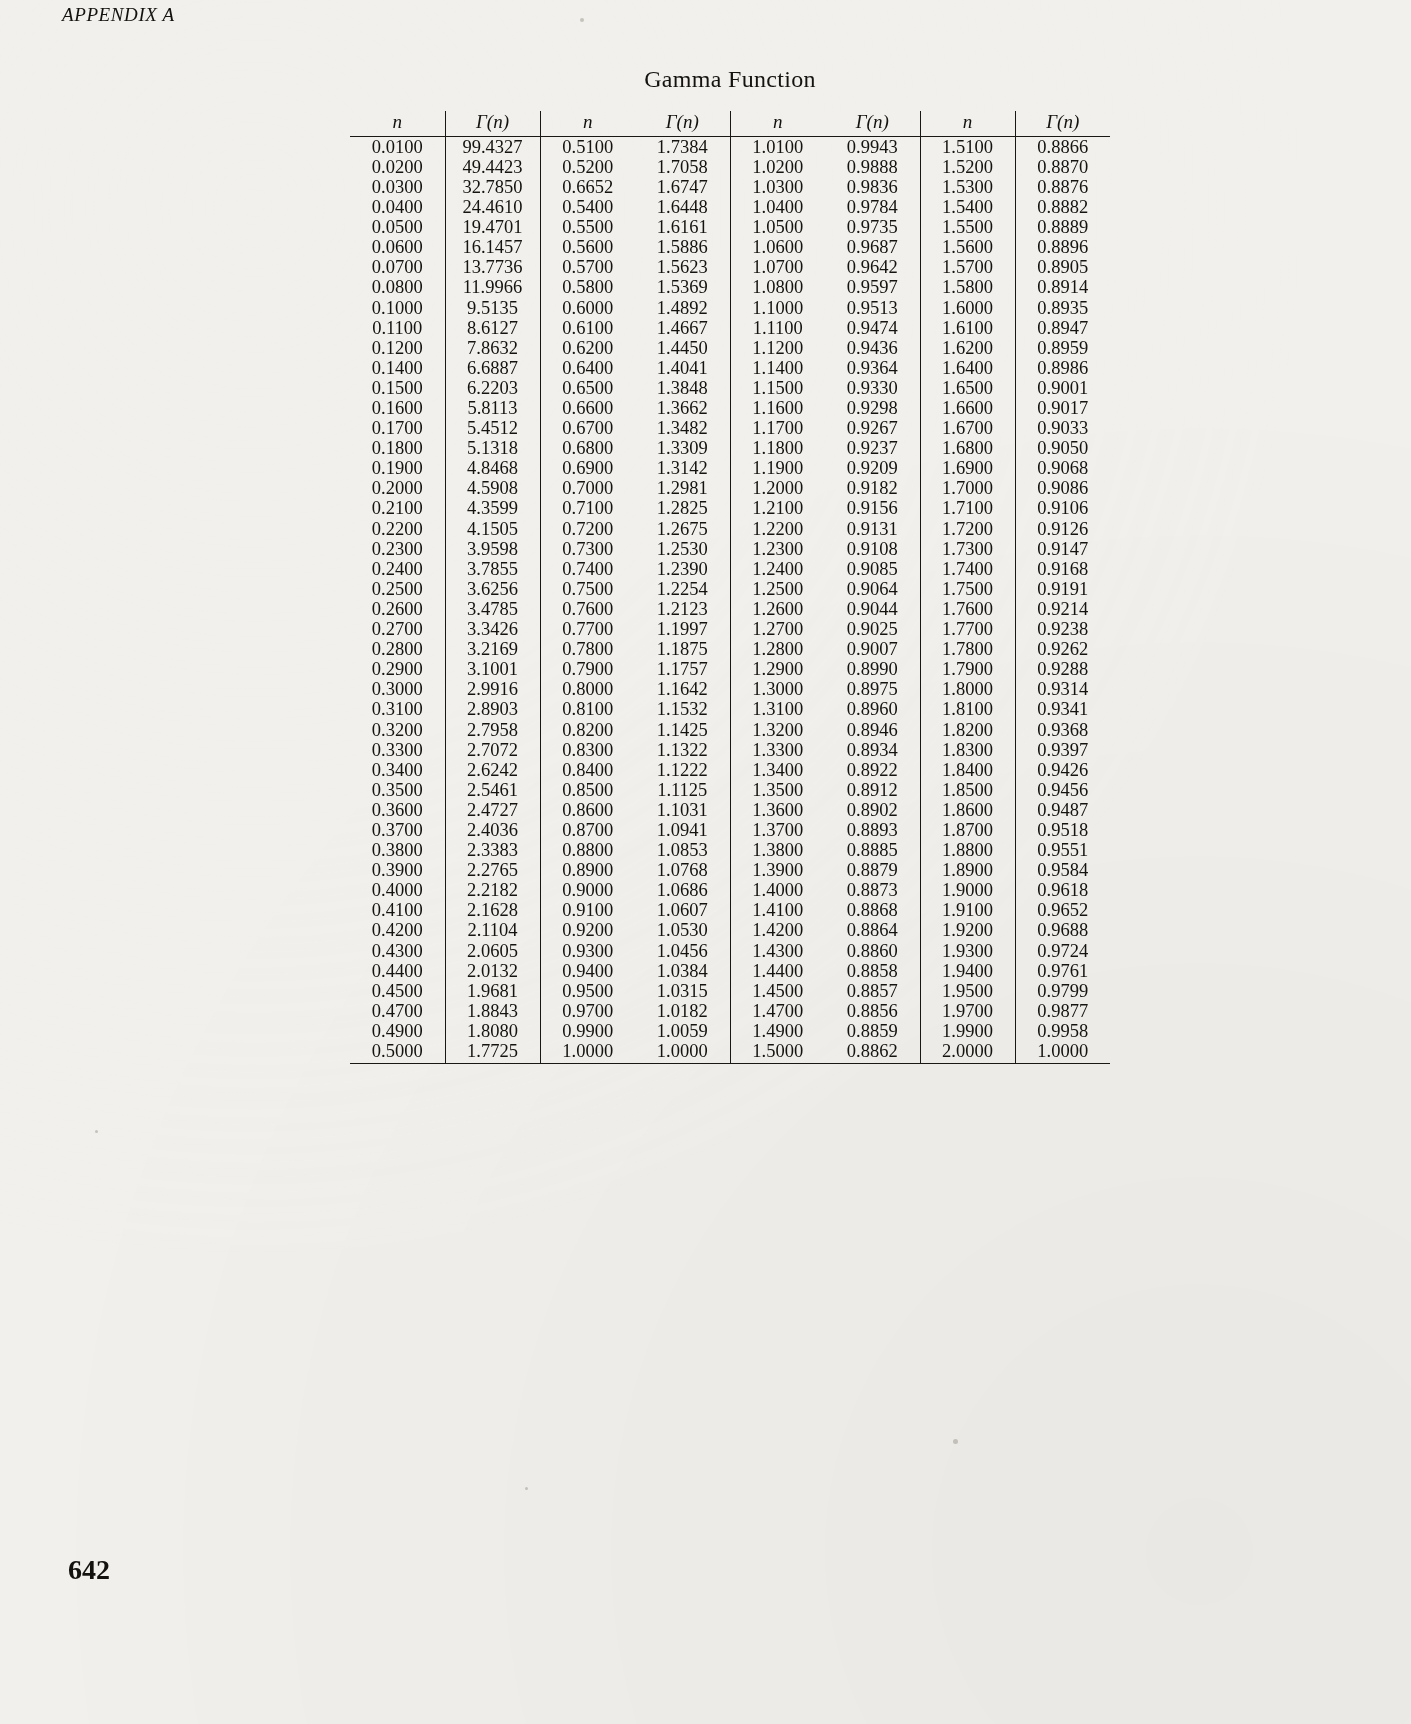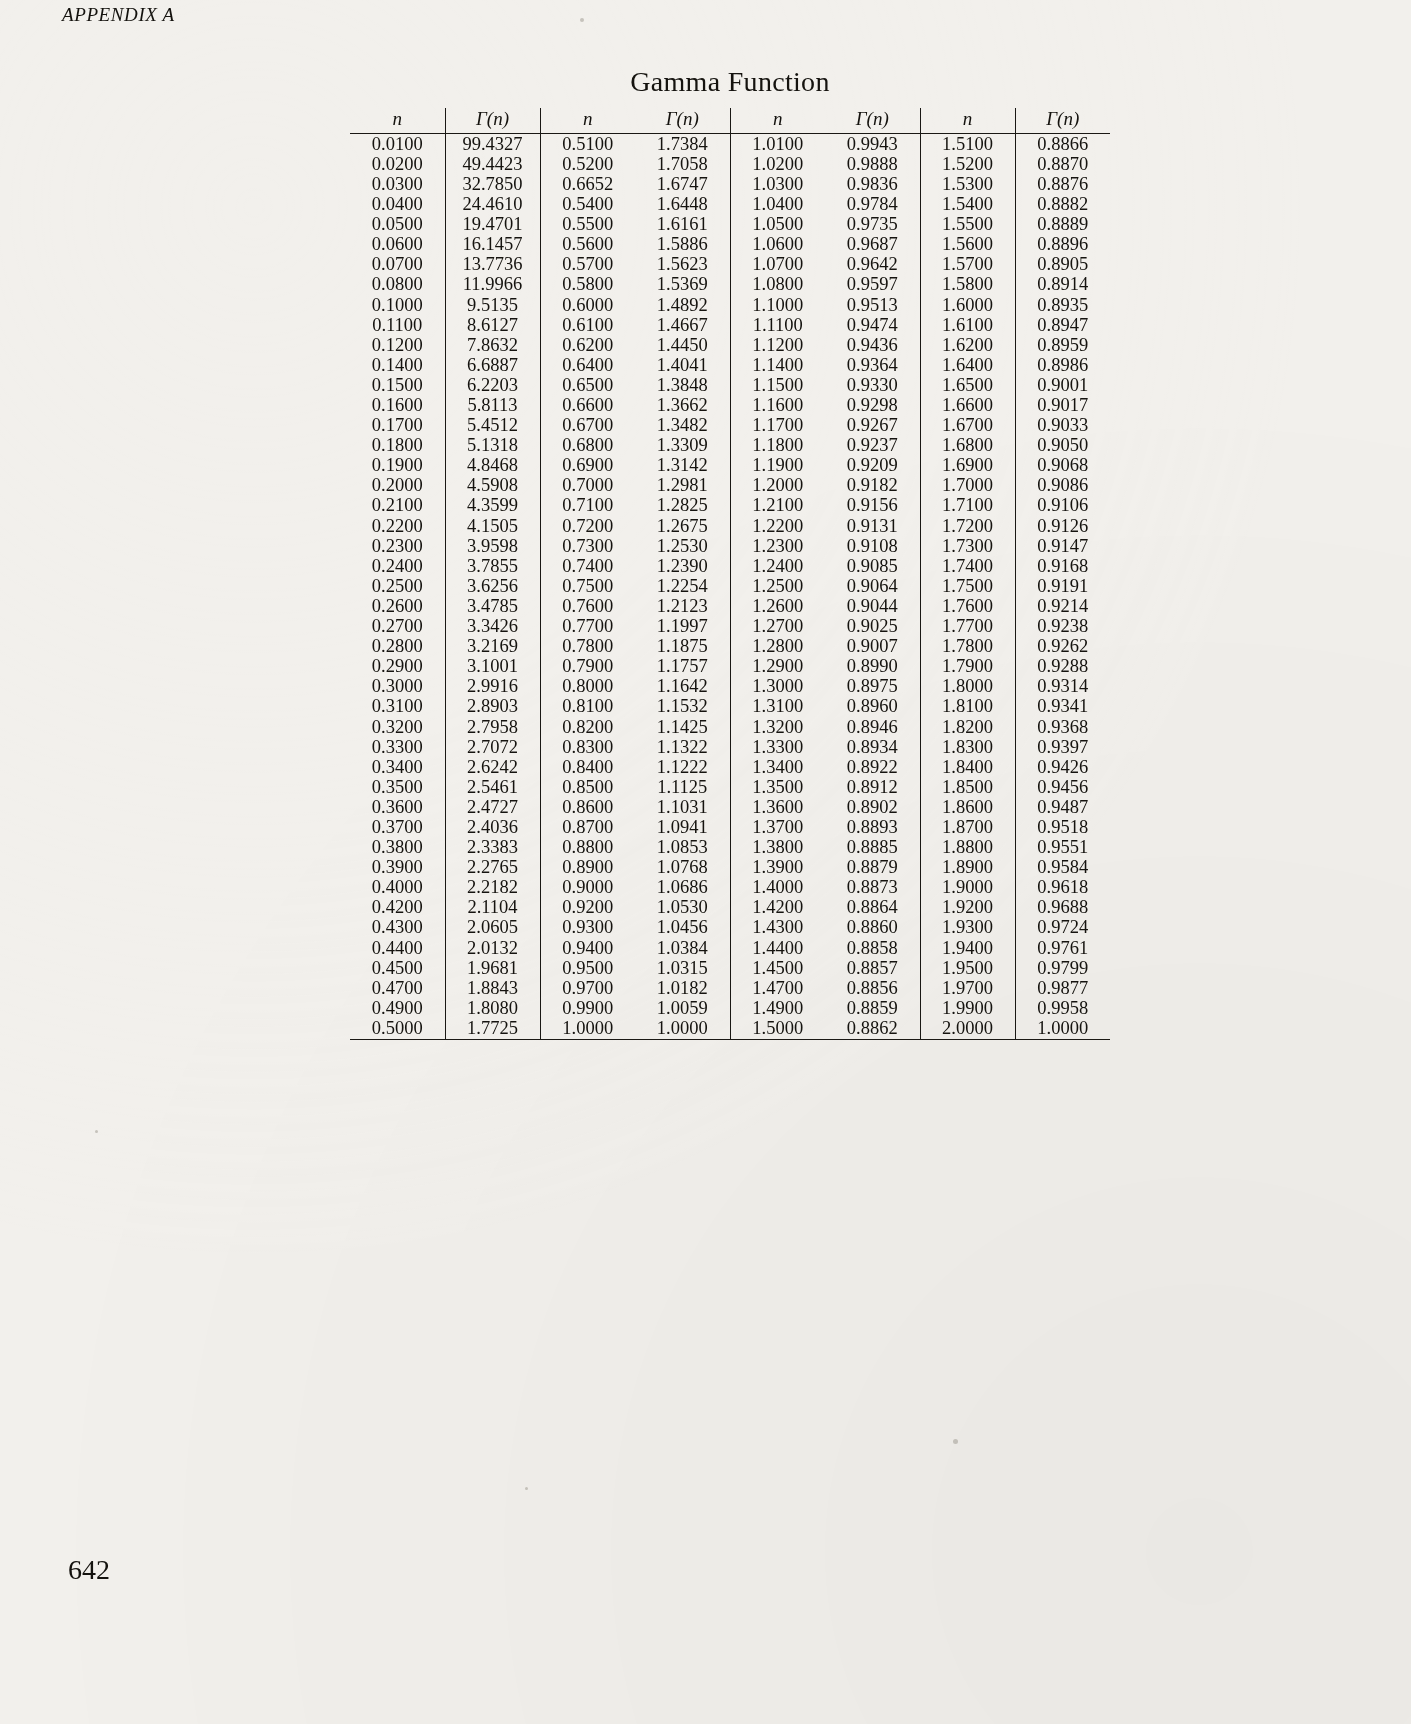--- a/index.html
+++ b/index.html
@@ -37,34 +37,34 @@
     font-style: italic;
     font-size: 19px;
     letter-spacing: 0.6px;
     color: #14120e;
   }
   .page-number {
     position: absolute;
     left: 68px;
     bottom: 138px;
     font-size: 28px;
-    font-weight: normal;
+    font-weight: bold;
     font-family: "Liberation Serif", serif;
     color: #14120e;
   }
   .table-wrap {
     position: absolute;
     left: 350px;
     top: 66px;
     width: 760px;
   }
   .table-title {
     text-align: center;
-    font-size: 28px;
-    margin-bottom: 10px;
+    font-size: 24px;
+    margin-bottom: 18px;
     letter-spacing: 0.3px;
   }
   table.gamma {
     border-collapse: collapse;
     width: 100%;
     font-size: 18.5px;
     line-height: 1.0;
   }
   table.gamma th {
     font-weight: normal;
@@ -508,20 +508,30 @@
             <td class="ncell">0.4000</td>
             <td class="gcell sep">2.2182</td>
             <td class="ncell sep">0.9000</td>
             <td class="gcell">1.0686</td>
             <td class="ncell sep">1.4000</td>
             <td class="gcell">0.8873</td>
             <td class="ncell sep">1.9000</td>
             <td class="gcell sep">0.9618</td>
           </tr>
           <tr>
+            <td class="ncell">0.4100</td>
+            <td class="gcell sep">2.1628</td>
+            <td class="ncell sep">0.9100</td>
+            <td class="gcell">1.0607</td>
+            <td class="ncell sep">1.4100</td>
+            <td class="gcell">0.8868</td>
+            <td class="ncell sep">1.9100</td>
+            <td class="gcell sep">0.9652</td>
+          </tr>
+          <tr>
             <td class="ncell">0.4200</td>
             <td class="gcell sep">2.1104</td>
             <td class="ncell sep">0.9200</td>
             <td class="gcell">1.0530</td>
             <td class="ncell sep">1.4200</td>
             <td class="gcell">0.8864</td>
             <td class="ncell sep">1.9200</td>
             <td class="gcell sep">0.9688</td>
           </tr>
           <tr>

